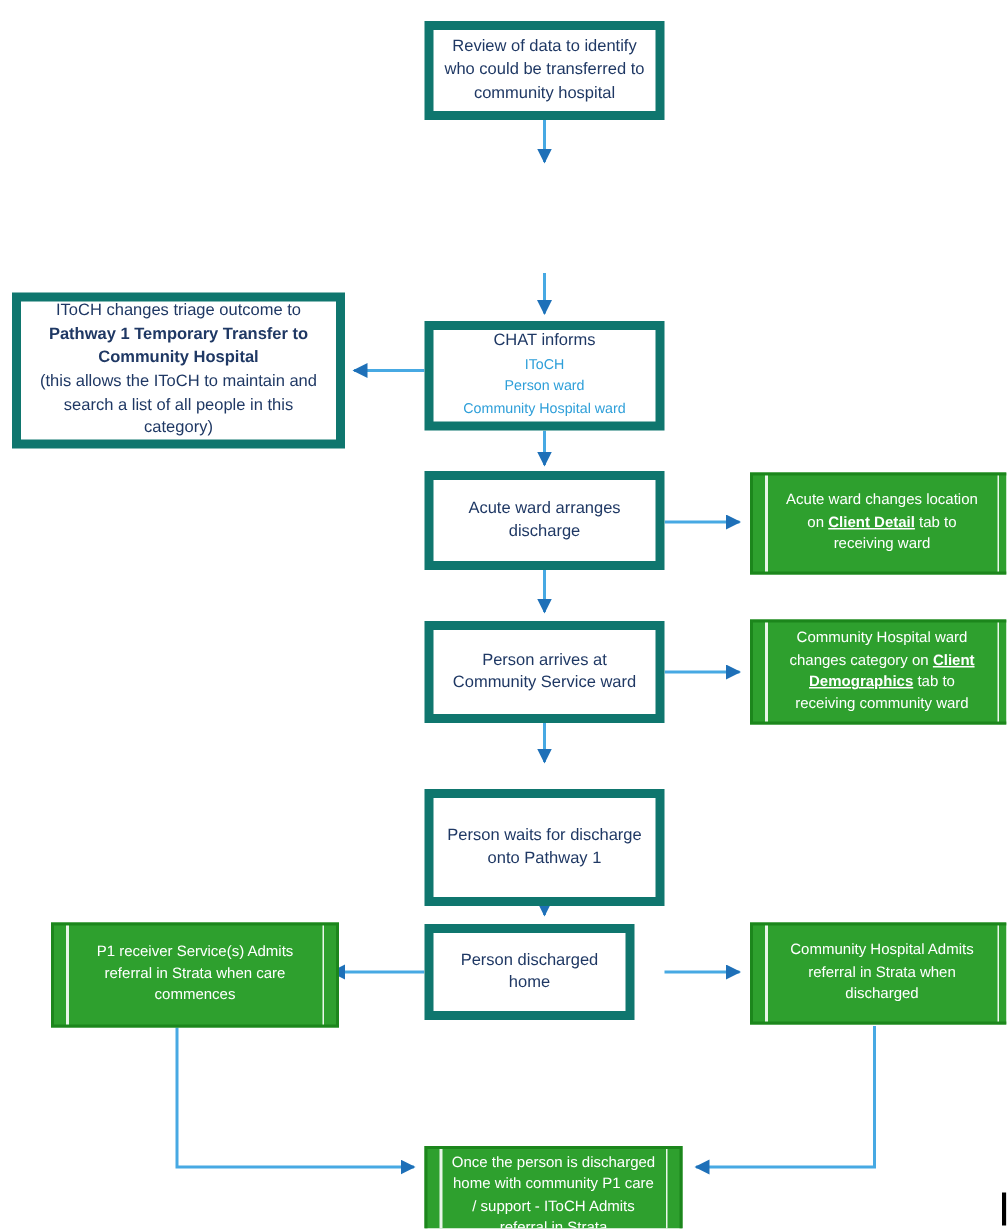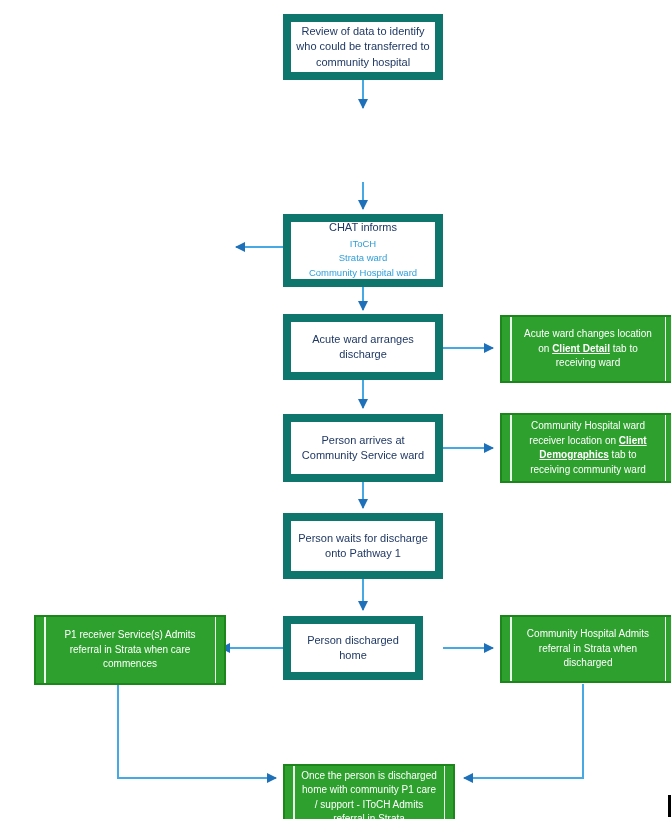--- a/index.html
+++ b/index.html
@@ -2,21 +2,21 @@
 <html><head>
 <meta charset="utf-8">
 <style>
   html,body{margin:0;padding:0;background:#fff;}
   .canvas{
     position:relative;width:671px;height:819px;background:#fff;overflow:hidden;
     font-family:"Liberation Sans",sans-serif;
   }
   .wires{position:absolute;left:0;top:0;z-index:1;}
   .blue-box{
-    position:absolute;z-index:2;background:#fff;border:8px solid #0f766e;
+    position:absolute;z-index:2;background:#fff;border:6px solid #0f766e;
     color:#1F3864;display:flex;flex-direction:column;align-items:center;justify-content:center;
     text-align:center;font-size:11px;line-height:1.4;box-sizing:border-box;padding:3px 5px;
   }
   .note-box{font-size:11px;line-height:1.42;padding:4px 8px;}
   .note-bold{font-weight:bold;}
   .chat-title{color:#1F3864;font-size:11px;margin-bottom:1px;}
   .chat-sub{color:#2E9FD9;font-size:9.5px;line-height:1.55;}
   .green-box{
     position:absolute;z-index:2;background:#2EA02E;border:2px solid #1C861C;
     color:#fff;display:flex;align-items:center;justify-content:center;
@@ -59,52 +59,57 @@
   </svg>
 
   <div class="blue-box" style="left:283px;top:14px;width:160px;height:66px;">
     <span>Review of data to identify who could be transferred to community hospital</span>
   </div>
 
 
   <div class="blue-box" style="left:283px;top:214px;width:160px;height:73px;">
     <div class="chat-title">CHAT informs</div>
     <div class="chat-sub">IToCH</div>
-    <div class="chat-sub">Strata ward</div>
+    <div class="chat-sub">Person ward</div>
     <div class="chat-sub">Community Hospital ward</div>
   </div>
 
+  <div class="blue-box note-box" style="left:8px;top:195px;width:222px;height:104px;">
+    <div>IToCH changes triage outcome to</div>
+    <div class="note-bold">Pathway 1 Temporary Transfer to Community Hospital</div>
+    <div>(this allows the IToCH to maintain and search a list of all people in this category)</div>
+  </div>
 
   <div class="blue-box" style="left:283px;top:314px;width:160px;height:66px;">
     <span>Acute ward arranges discharge</span>
   </div>
 
   <div class="blue-box" style="left:283px;top:414px;width:160px;height:68px;">
     <span>Person arrives at Community Service ward</span>
   </div>
 
-  <div class="blue-box" style="left:283px;top:513px;width:160px;height:66px;">
+  <div class="blue-box" style="left:283px;top:526px;width:160px;height:78px;">
     <span>Person waits for discharge onto Pathway 1</span>
   </div>
 
   <div class="blue-box" style="left:283px;top:616px;width:140px;height:64px;">
     <span>Person discharged home</span>
   </div>
 
   <div class="green-box" style="left:500px;top:315px;width:176px;height:68px;">
     <span>
       <span>Acute ward changes location on </span>
       <span class="link-strong">Client Detail</span>
       <span> tab to receiving ward</span>
     </span>
   </div>
 
   <div class="green-box" style="left:500px;top:413px;width:176px;height:70px;">
     <span>
-      <span>Community Hospital ward receiver location on </span>
+      <span>Community Hospital ward changes category on </span>
       <span class="link-strong">Client Demographics</span>
       <span> tab to receiving community ward</span>
     </span>
   </div>
 
   <div class="green-box" style="left:34px;top:615px;width:192px;height:70px;">
     <span>P1 receiver Service(s) Admits referral in Strata when care commences</span>
   </div>
 
   <div class="green-box" style="left:500px;top:615px;width:176px;height:68px;">

